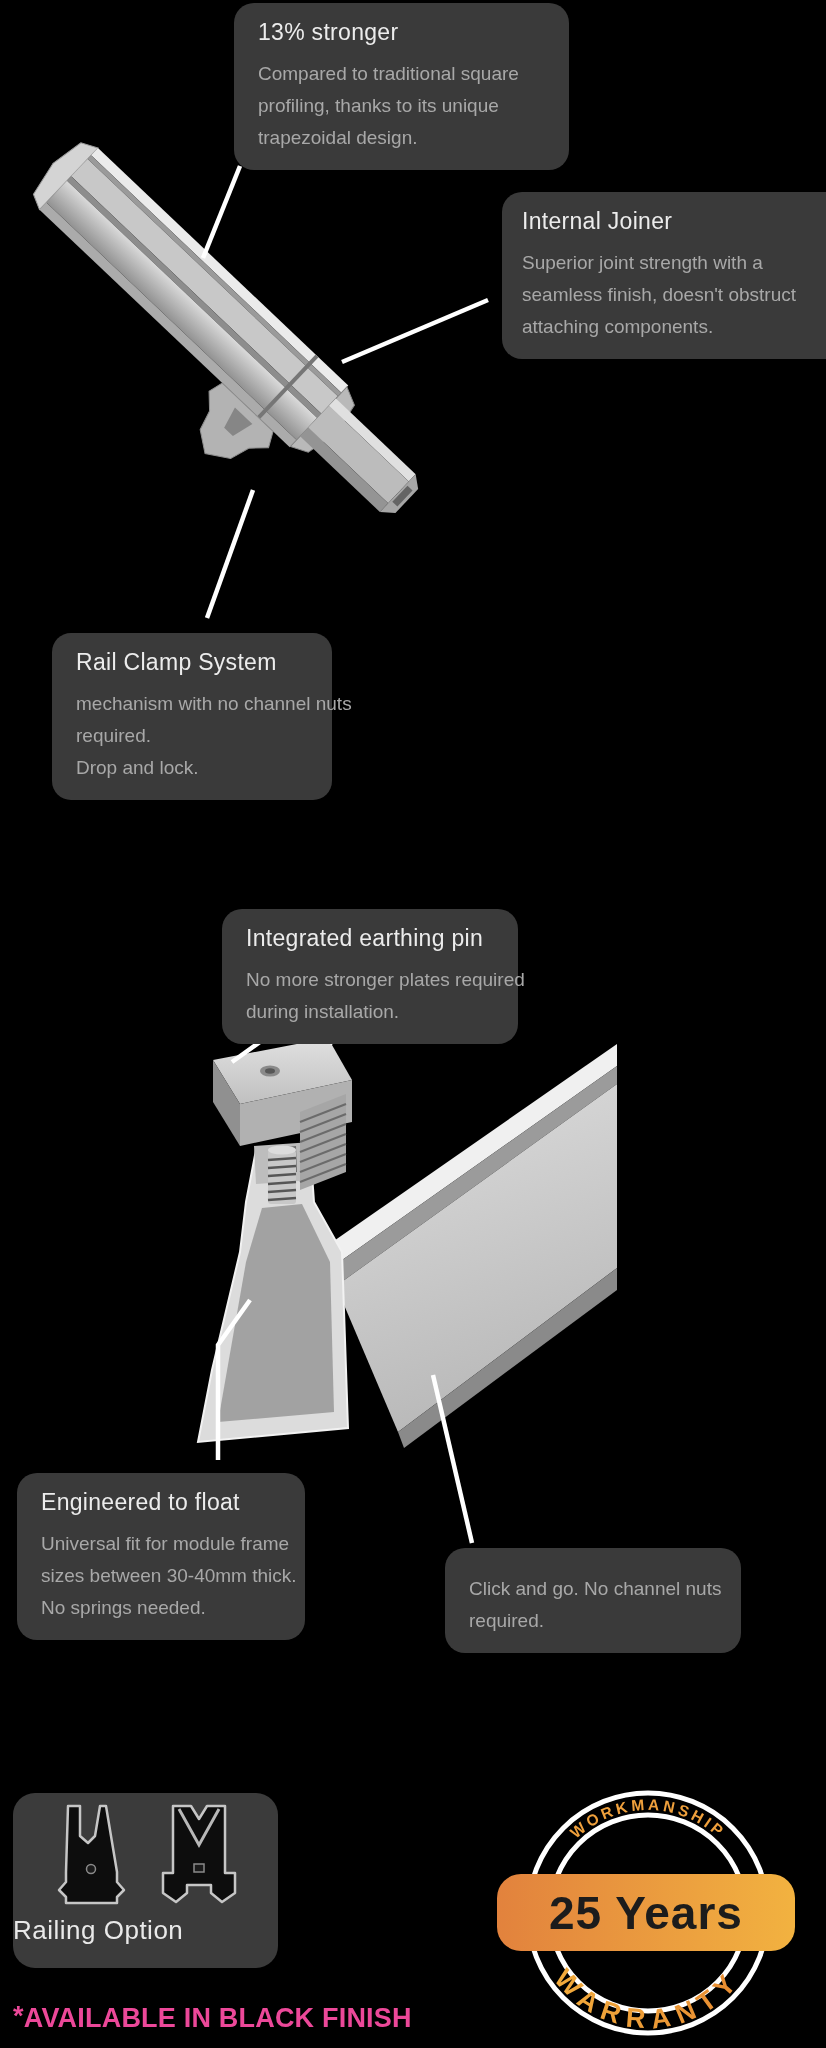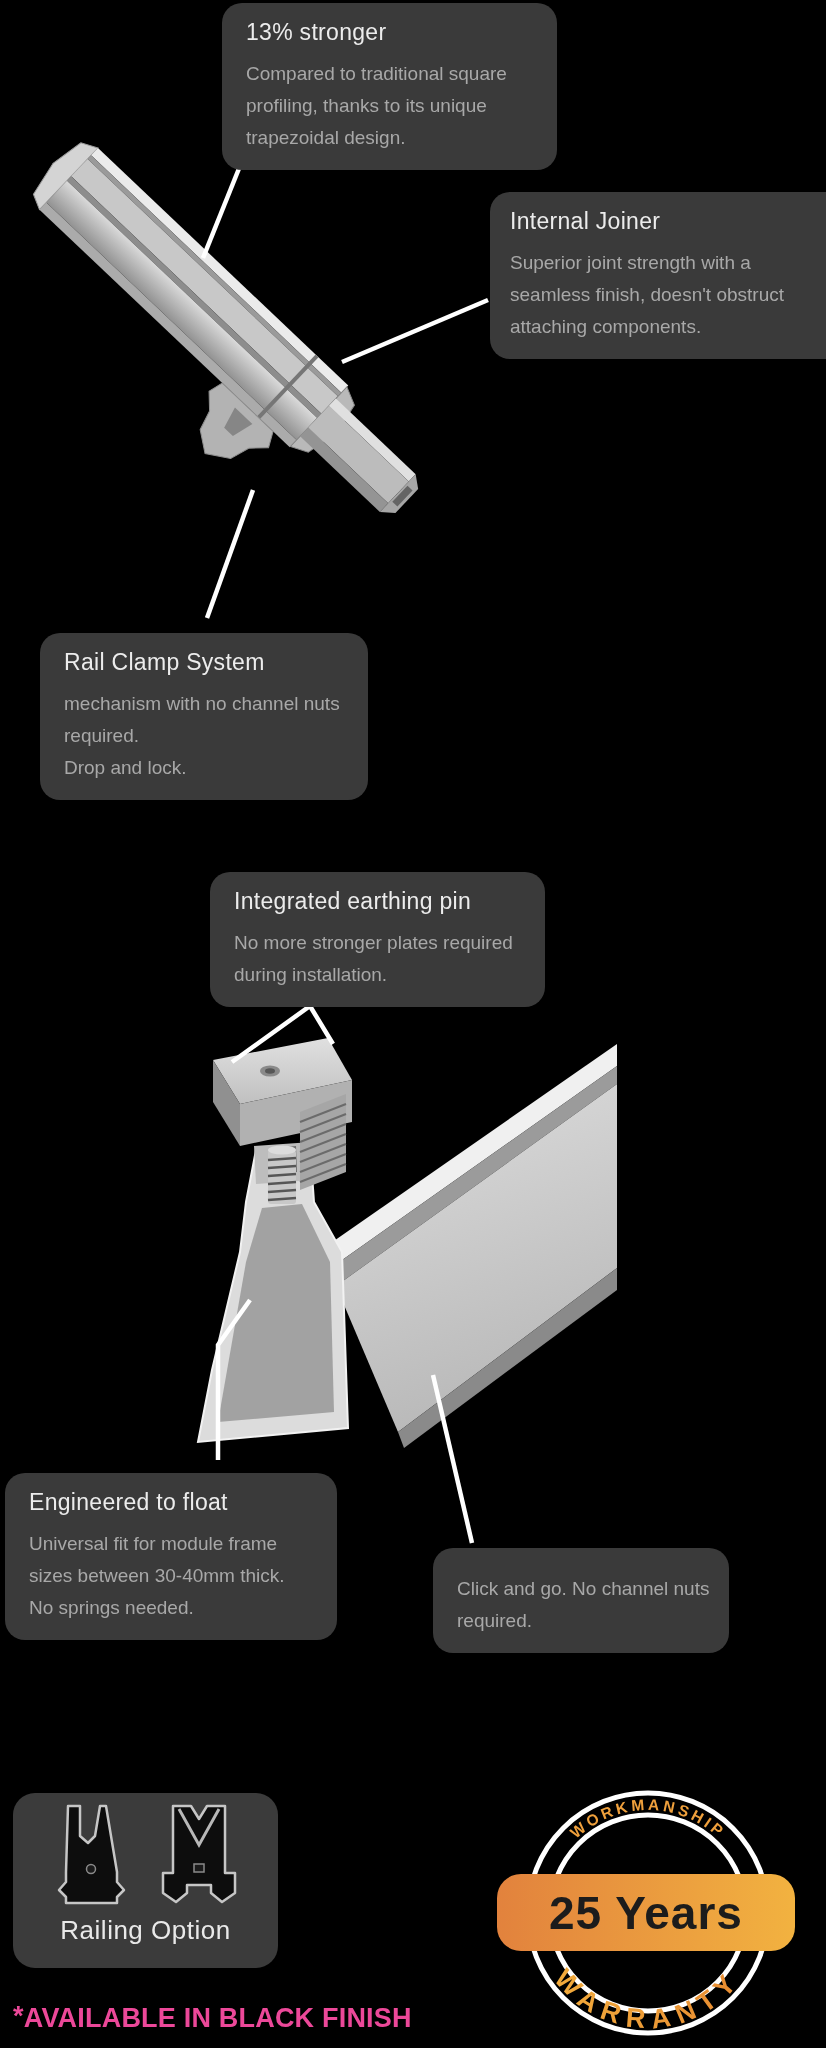--- a/index.html
+++ b/index.html
@@ -2,29 +2,29 @@
 <html><head>
 <meta charset="utf-8">
 <style>
   html,body{margin:0;padding:0;background:#000;}
   body{width:826px;height:2048px;position:relative;overflow:hidden;
        font-family:"Liberation Sans",sans-serif;}
   .stage{position:absolute;inset:0;width:826px;height:2048px;background:#000;}
   .art{position:absolute;left:0;top:0;width:826px;height:2048px;}
 
   .callout{position:absolute;background:#3a3a3a;border-radius:20px;
-           padding:14px 18px 16px 24px;box-sizing:border-box;z-index:5;}
+           padding:14px 18px 16px 24px;box-sizing:border-box;z-index:5;margin-left:12px;}
   .c-title{color:#ececec;font-size:23px;font-weight:400;letter-spacing:.3px;
            line-height:30px;white-space:nowrap;}
   .c-body{margin-top:11px;color:#a8a8a8;font-size:19px;line-height:32px;}
   .c-line{white-space:nowrap;}
 
   .railing-box{position:absolute;left:13px;top:1793px;width:265px;height:175px;
                background:#3b3b3b;border-radius:22px;box-sizing:border-box;z-index:5;}
-  .railing-label{position:absolute;left:0;right:0;top:122px;text-align:center;
+  .railing-label{position:absolute;left:0;right:0;top:122px;
                  color:#e9e9e9;font-size:26px;font-weight:400;letter-spacing:.5px;}
 
   .badge{position:absolute;left:488px;top:1786px;width:330px;height:262px;z-index:5;}
 
   .footnote{position:absolute;left:13px;top:2003px;color:#ec4899;font-size:27px;
             font-weight:800;letter-spacing:.2px;white-space:nowrap;z-index:5;}
   .footnote .ast{display:inline-block;transform:translateY(-2px);}
 </style>
 </head>
 <body>
@@ -133,38 +133,38 @@
 
   <div class="callout" style="left:490px;top:192px;width:342px;border-radius:20px 0 0 20px;padding-left:20px;padding-right:6px;">
     <div class="c-title">Internal Joiner</div>
     <div class="c-body">
       <div class="c-line">Superior joint strength with a</div>
       <div class="c-line">seamless finish, doesn't obstruct</div>
       <div class="c-line">attaching components.</div>
     </div>
   </div>
 
-  <div class="callout" style="left:40px;top:633px;width:328px;">
+  <div class="callout" style="left:40px;top:633px;width:280px;border-radius:19px;">
     <div class="c-title">Rail Clamp System</div>
     <div class="c-body">
       <div class="c-line">mechanism with no channel nuts</div>
       <div class="c-line">required.</div>
       <div class="c-line">Drop and lock.</div>
     </div>
   </div>
 
-  <div class="callout" style="left:210px;top:872px;width:335px;">
+  <div class="callout" style="left:210px;top:909px;width:296px;">
     <div class="c-title">Integrated earthing pin</div>
     <div class="c-body">
       <div class="c-line">No more stronger plates required</div>
       <div class="c-line">during installation.</div>
     </div>
   </div>
 
-  <div class="callout" style="left:5px;top:1473px;width:332px;">
+  <div class="callout" style="left:5px;top:1473px;width:288px;">
     <div class="c-title">Engineered to float</div>
     <div class="c-body">
       <div class="c-line">Universal fit for module frame</div>
       <div class="c-line">sizes between 30-40mm thick.</div>
       <div class="c-line">No springs needed.</div>
     </div>
   </div>
 
   <div class="callout" style="left:433px;top:1548px;width:296px;">
     <div class="c-body">

